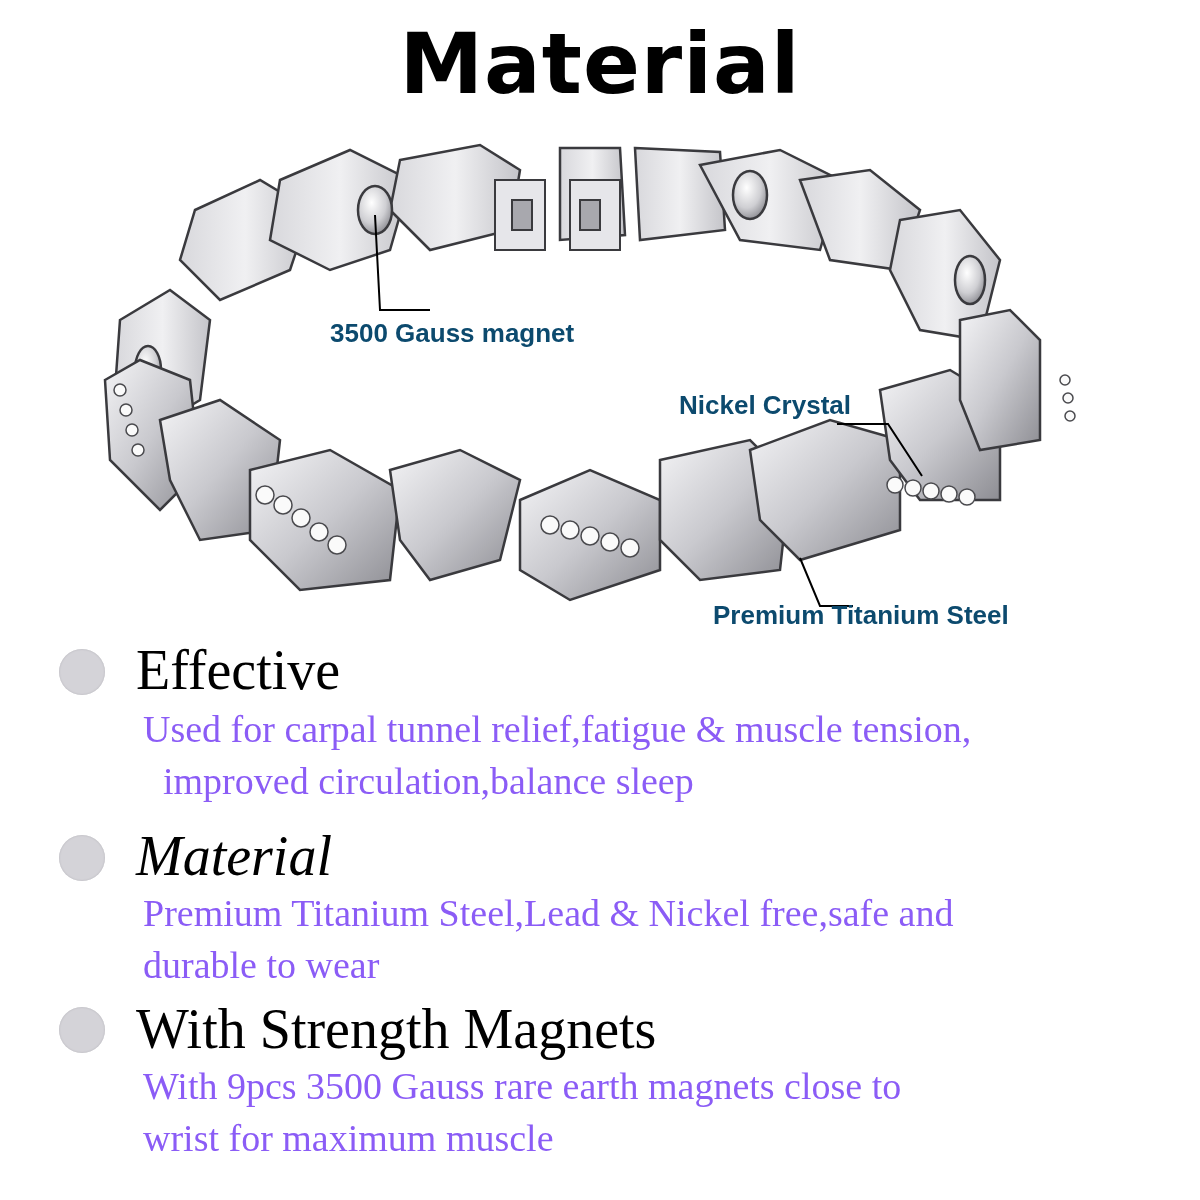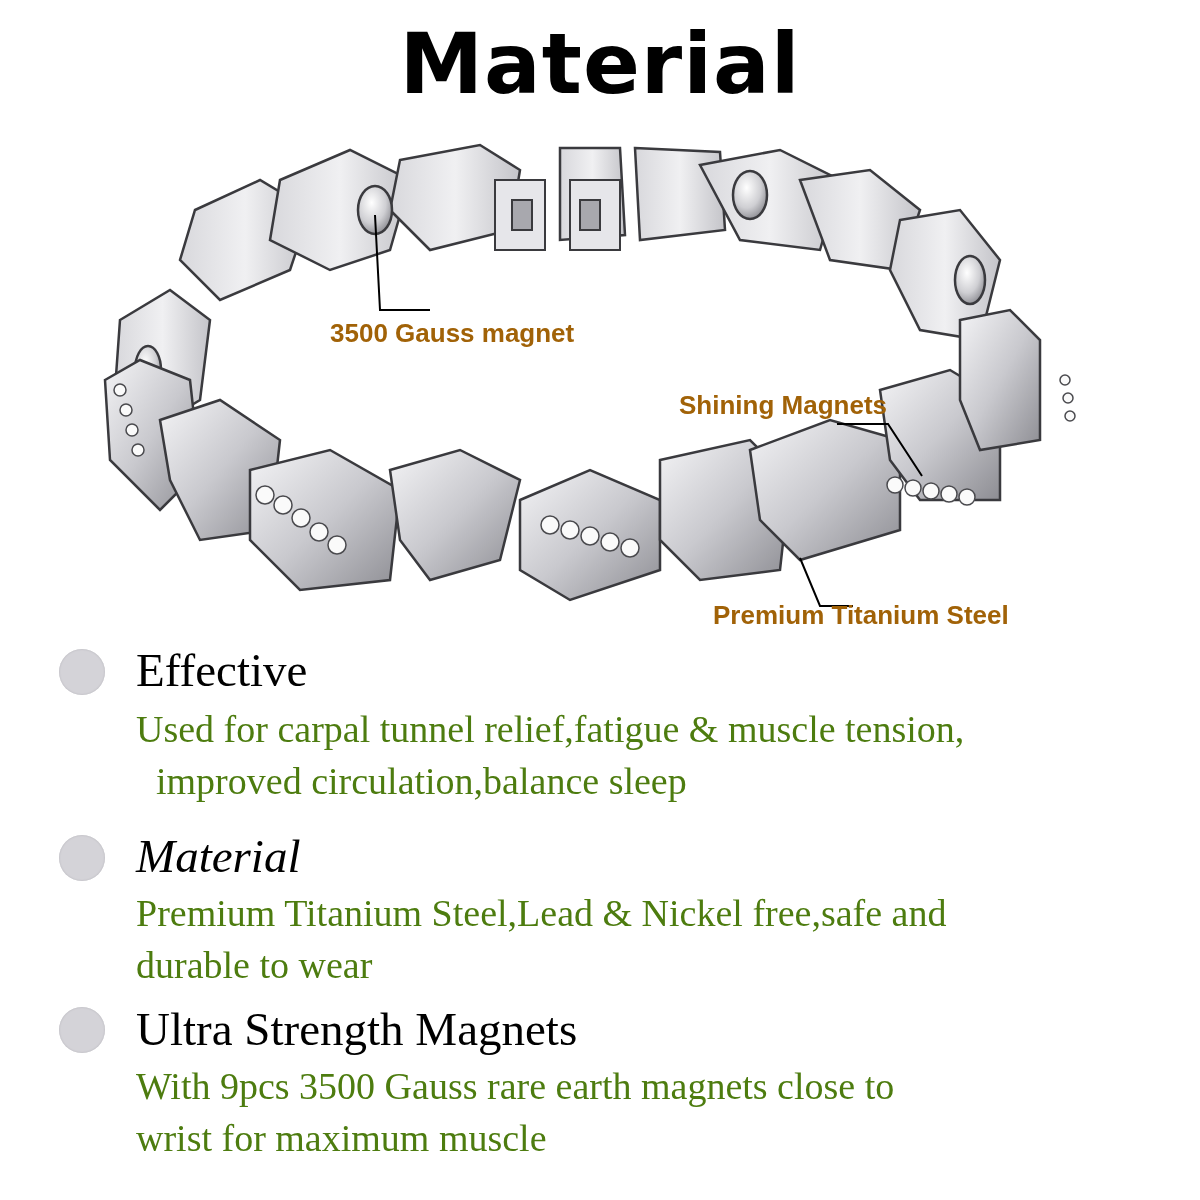--- a/index.html
+++ b/index.html
@@ -1,23 +1,23 @@
 <!DOCTYPE html>
 <html><head>
 <meta charset="utf-8">
 <style>
   html, body { margin:0; padding:0; background:#ffffff; }
   body { width:1200px; height:1200px; position:relative; overflow:hidden; font-family:"Liberation Sans", sans-serif; }
   .brand { position:absolute; left:0; top:14px; width:1200px; text-align:center; font-family:"DejaVu Sans", sans-serif; font-weight:bold; font-size:84px; letter-spacing:1px; color:#000; line-height:100px; }
   .bracelet { position:absolute; left:100px; top:140px; width:1000px; height:500px; }
-  .callout { position:absolute; font-family:"Liberation Sans", sans-serif; font-weight:bold; font-size:26px; color:#a16207; white-space:nowrap; }
+  .callout { position:absolute; font-family:"Liberation Sans", sans-serif; font-weight:bold; font-size:26px; color:#0c4a6e; white-space:nowrap; }
   .feature { position:absolute; left:0; width:1200px; }
   .bullet { position:absolute; left:59px; width:46px; height:46px; border-radius:50%; background:#d4d3d8; box-shadow: inset 0 0 2px #b0afb5; }
-  .f-title { position:absolute; left:136px; font-family:"Liberation Serif", serif; font-size:47px; color:#000; line-height:60px; white-space:nowrap; }
-  .f-desc { position:absolute; left:136px; font-family:"Liberation Serif", serif; font-size:38px; color:#4d7c0f; line-height:54px; white-space:nowrap; }
+  .f-title { position:absolute; left:136px; font-family:"Liberation Serif", serif; font-size:56px; color:#000; line-height:60px; white-space:nowrap; }
+  .f-desc { position:absolute; left:143px; font-family:"Liberation Serif", serif; font-size:38px; color:#8b5cf6; line-height:54px; white-space:nowrap; }
 </style>
 </head>
 <body>
 
 <div class="brand">Material</div>
 
 <svg class="bracelet" viewBox="0 0 1000 500" xmlns="http://www.w3.org/2000/svg">
   <defs>
     <linearGradient id="metal" x1="0" y1="0" x2="1" y2="1">
       <stop offset="0" stop-color="#f4f4f6"></stop>
@@ -100,35 +100,35 @@
   </g>
 
   <g stroke="#000" stroke-width="2" fill="none">
     <polyline points="275,75 280,170 330,170"></polyline>
     <polyline points="737,284 788,284 822,336"></polyline>
     <polyline points="700,418 720,466 753,466"></polyline>
   </g>
 </svg>
 
 <div class="callout" style="left:330px;top:318px;">3500 Gauss magnet</div>
-<div class="callout" style="left:679px;top:390px;">Shining Magnets</div>
+<div class="callout" style="left:679px;top:390px;">Nickel Crystal</div>
 <div class="callout" style="left:713px;top:600px;">Premium Titanium Steel</div>
 
 <div class="feature" style="top:640px;">
   <span class="bullet" style="top:9px;"></span>
   <div class="f-title" style="top:0;">Effective</div>
   <div class="f-desc" style="top:62px;">Used for carpal tunnel relief,fatigue &amp; muscle tension,</div>
   <div class="f-desc" style="top:114px;margin-left:20px;">improved circulation,balance sleep</div>
 </div>
 
 <div class="feature" style="top:826px;">
   <span class="bullet" style="top:9px;"></span>
   <div class="f-title" style="top:0;font-style:italic;">Material</div>
   <div class="f-desc" style="top:60px;">Premium Titanium Steel,Lead &amp; Nickel free,safe and</div>
   <div class="f-desc" style="top:112px;">durable to wear</div>
 </div>
 
 <div class="feature" style="top:999px;">
   <span class="bullet" style="top:8px;"></span>
-  <div class="f-title" style="top:0;">Ultra Strength Magnets</div>
+  <div class="f-title" style="top:0;">With Strength Magnets</div>
   <div class="f-desc" style="top:60px;">With 9pcs 3500 Gauss rare earth magnets close to</div>
   <div class="f-desc" style="top:112px;">wrist for maximum muscle</div>
 </div>
 
 </body></html>

